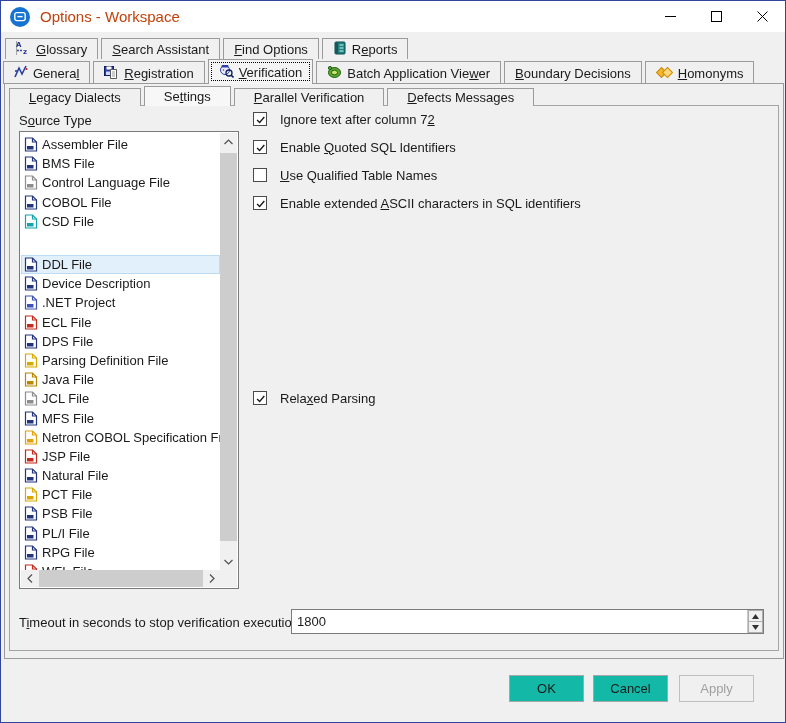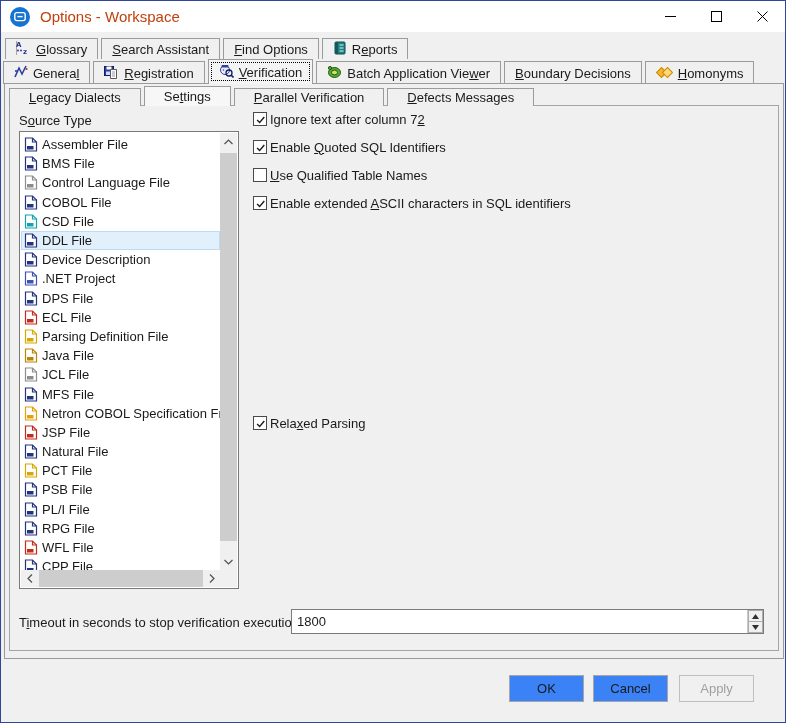--- a/index.html
+++ b/index.html
@@ -33,53 +33,53 @@
   .page-outer { position:absolute; left:3px; top:82px; width:780px; height:576px; border:1px solid #9b9b9b; background:#f0f0f0; z-index:1; }
   .page-inner { position:absolute; left:8px; top:104px; width:770px; height:546px; border:1px solid #a5a5a5; background:#f0f0f0; z-index:2; }
 
   .z { position:absolute; z-index:5; }
 
   
   .src-label { left:18px; top:112px; }
   .listbox { left:18px; top:130px; width:220px; height:458px; background:#fff; border:1px solid #7a7a7a; }
   .list-items { position:absolute; left:1px; top:1px; right:18px; bottom:18px; overflow:hidden; padding-top:2px; }
   .list-row { height:19.2px; display:flex; align-items:center; gap:4px; padding-left:3px; white-space:nowrap; }
-  .list-row.selected { background:#e2f0fc; box-shadow:inset 0 0 0 1px #bcdcf5; }
+  .list-row.selected { background:#e2f0fc; box-shadow:inset 0 0 0 1px #bcdcf5;margin-top:24px; }
   .file-ic { flex:0 0 auto; width:14px; height:15px; }
   
   .vscroll { position:absolute; top:1px; right:1px; width:17px; bottom:18px; background:#f0f0f0; }
   .hscroll { position:absolute; left:1px; bottom:1px; right:18px; height:17px; background:#f0f0f0; }
   .sb-btn { position:absolute; width:17px; height:17px; display:flex; align-items:center; justify-content:center; background:#f0f0f0; }
   .vscroll .up { top:0; } .vscroll .down { bottom:0; }
   .hscroll .left { left:0; } .hscroll .right { right:0; }
   .v-thumb { position:absolute; left:0; width:17px; top:20px; height:388px; background:#cdcdcd; }
   .h-thumb { position:absolute; top:0; height:17px; left:18px; width:169px; background:#cdcdcd; }
   .corner { position:absolute; right:1px; bottom:1px; width:17px; height:17px; background:#f0f0f0; }
 
   
   .cb-host { position:absolute; left:252px; z-index:5; }
   .cb-group { top:109px; }
-  .cb-relaxed { top:413px; }
-  .cb-row { display:flex; align-items:center; gap:3px; height:18px; margin-bottom:10px; }
+  .cb-relaxed { top:388px; }
+  .cb-row { display:flex; align-items:center; gap:13px; height:18px; margin-bottom:10px; }
   .cb-box { width:14px; height:14px; border:1px solid #4a4a4a; background:#fff; display:flex; align-items:center; justify-content:center; }
   .cb-row svg.check { visibility:hidden; }
   .cb-row.checked svg.check { visibility:visible; }
   .cb-row u { text-decoration:underline; }
 
   
   .timeout-label { left:18px; top:614px; }
   .timeout-label u { text-decoration:underline; }
   .spin-wrap { left:290px; top:608px; width:473px; height:25px; background:#fff; border:1px solid #7a7a7a; display:flex; }
   .spin-wrap input { flex:1 1 auto; border:none; outline:none; font:13px "Liberation Sans", sans-serif; padding:2px 5px; color:#1a1a1a; background:#fff; min-width:0; }
   .spin-col { flex:0 0 16px; display:flex; flex-direction:column; border-left:1px solid #c7c7c7; }
   .spin-btn { flex:1; display:flex; align-items:center; justify-content:center; background:#f0f0f0; border:1px solid #adadad; }
   .spin-btn + .spin-btn { border-top:none; }
 
   
-  .footer-btn { position:absolute; top:674px; width:75px; height:27px; background:#3b82f6; border:1px solid #a6a6a6;
+  .footer-btn { position:absolute; top:674px; width:75px; height:27px; background:#14b8a6; border:1px solid #a6a6a6;
                 display:flex; align-items:center; justify-content:center; font-size:13px; z-index:5; }
   .btn-ok { left:508px; } .btn-cancel { left:592px; }
   .btn-apply { left:678px; background:#f0f0f0; border-color:#bfbfbf; color:#a0a0a0; }
 </style>
 </head>
 <body>
 
 <div class="dialog">
 
   <div class="titlebar">
@@ -279,36 +279,36 @@
 
         <div class="list-row" style="--ic: #3f51b5;">
           <svg class="file-ic" viewBox="0 0 14 15">
             <path d="M1.5,1 h7 l4,4 v9 h-11 z" fill="#fff" stroke="var(--ic,#24357f)" stroke-width="1.2"></path>
             <path d="M8.5,1 v4 h4" fill="none" stroke="var(--ic,#24357f)" stroke-width="1.2"></path>
             <rect x="3" y="9" width="6.5" height="3.5" fill="var(--ic,#24357f)"></rect>
           </svg>
           <span>.NET Project</span>
         </div>
 
+        <div class="list-row" style="--ic: #c42b1c;">
+          <svg class="file-ic" viewBox="0 0 14 15">
+            <path d="M1.5,1 h7 l4,4 v9 h-11 z" fill="#fff" stroke="var(--ic,#24357f)" stroke-width="1.2"></path>
+            <path d="M8.5,1 v4 h4" fill="none" stroke="var(--ic,#24357f)" stroke-width="1.2"></path>
+            <rect x="3" y="9" width="6.5" height="3.5" fill="var(--ic,#24357f)"></rect>
+          </svg>
+          <span>ECL File</span>
+        </div>
+
         <div class="list-row" style="--ic: #24357f;">
           <svg class="file-ic" viewBox="0 0 14 15">
             <path d="M1.5,1 h7 l4,4 v9 h-11 z" fill="#fff" stroke="var(--ic,#24357f)" stroke-width="1.2"></path>
             <path d="M8.5,1 v4 h4" fill="none" stroke="var(--ic,#24357f)" stroke-width="1.2"></path>
             <rect x="3" y="9" width="6.5" height="3.5" fill="var(--ic,#24357f)"></rect>
           </svg>
           <span>DPS File</span>
-        </div>
-
-        <div class="list-row" style="--ic: #c42b1c;">
-          <svg class="file-ic" viewBox="0 0 14 15">
-            <path d="M1.5,1 h7 l4,4 v9 h-11 z" fill="#fff" stroke="var(--ic,#24357f)" stroke-width="1.2"></path>
-            <path d="M8.5,1 v4 h4" fill="none" stroke="var(--ic,#24357f)" stroke-width="1.2"></path>
-            <rect x="3" y="9" width="6.5" height="3.5" fill="var(--ic,#24357f)"></rect>
-          </svg>
-          <span>ECL File</span>
         </div>
 
         <div class="list-row" style="--ic: #d9a800;">
           <svg class="file-ic" viewBox="0 0 14 15">
             <path d="M1.5,1 h7 l4,4 v9 h-11 z" fill="#fff" stroke="var(--ic,#24357f)" stroke-width="1.2"></path>
             <path d="M8.5,1 v4 h4" fill="none" stroke="var(--ic,#24357f)" stroke-width="1.2"></path>
             <rect x="3" y="9" width="6.5" height="3.5" fill="var(--ic,#24357f)"></rect>
           </svg>
           <span>Parsing Definition File</span>
         </div>

